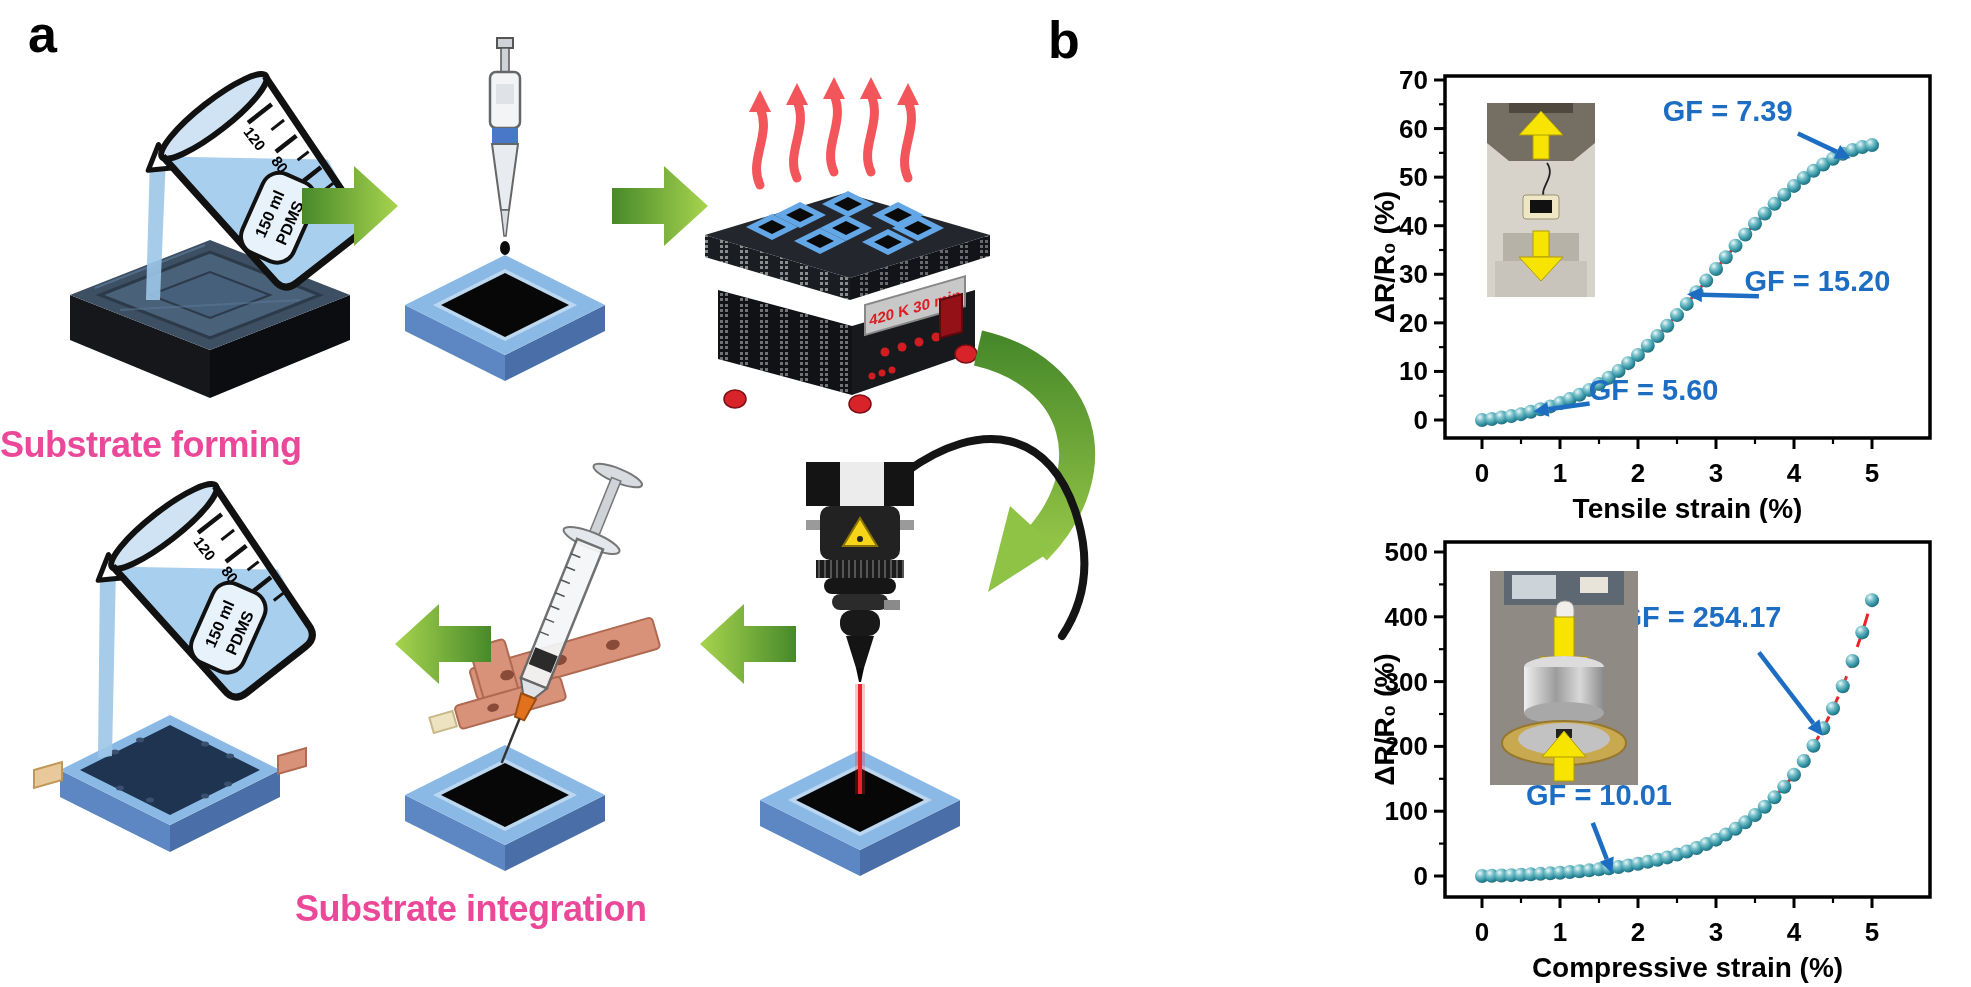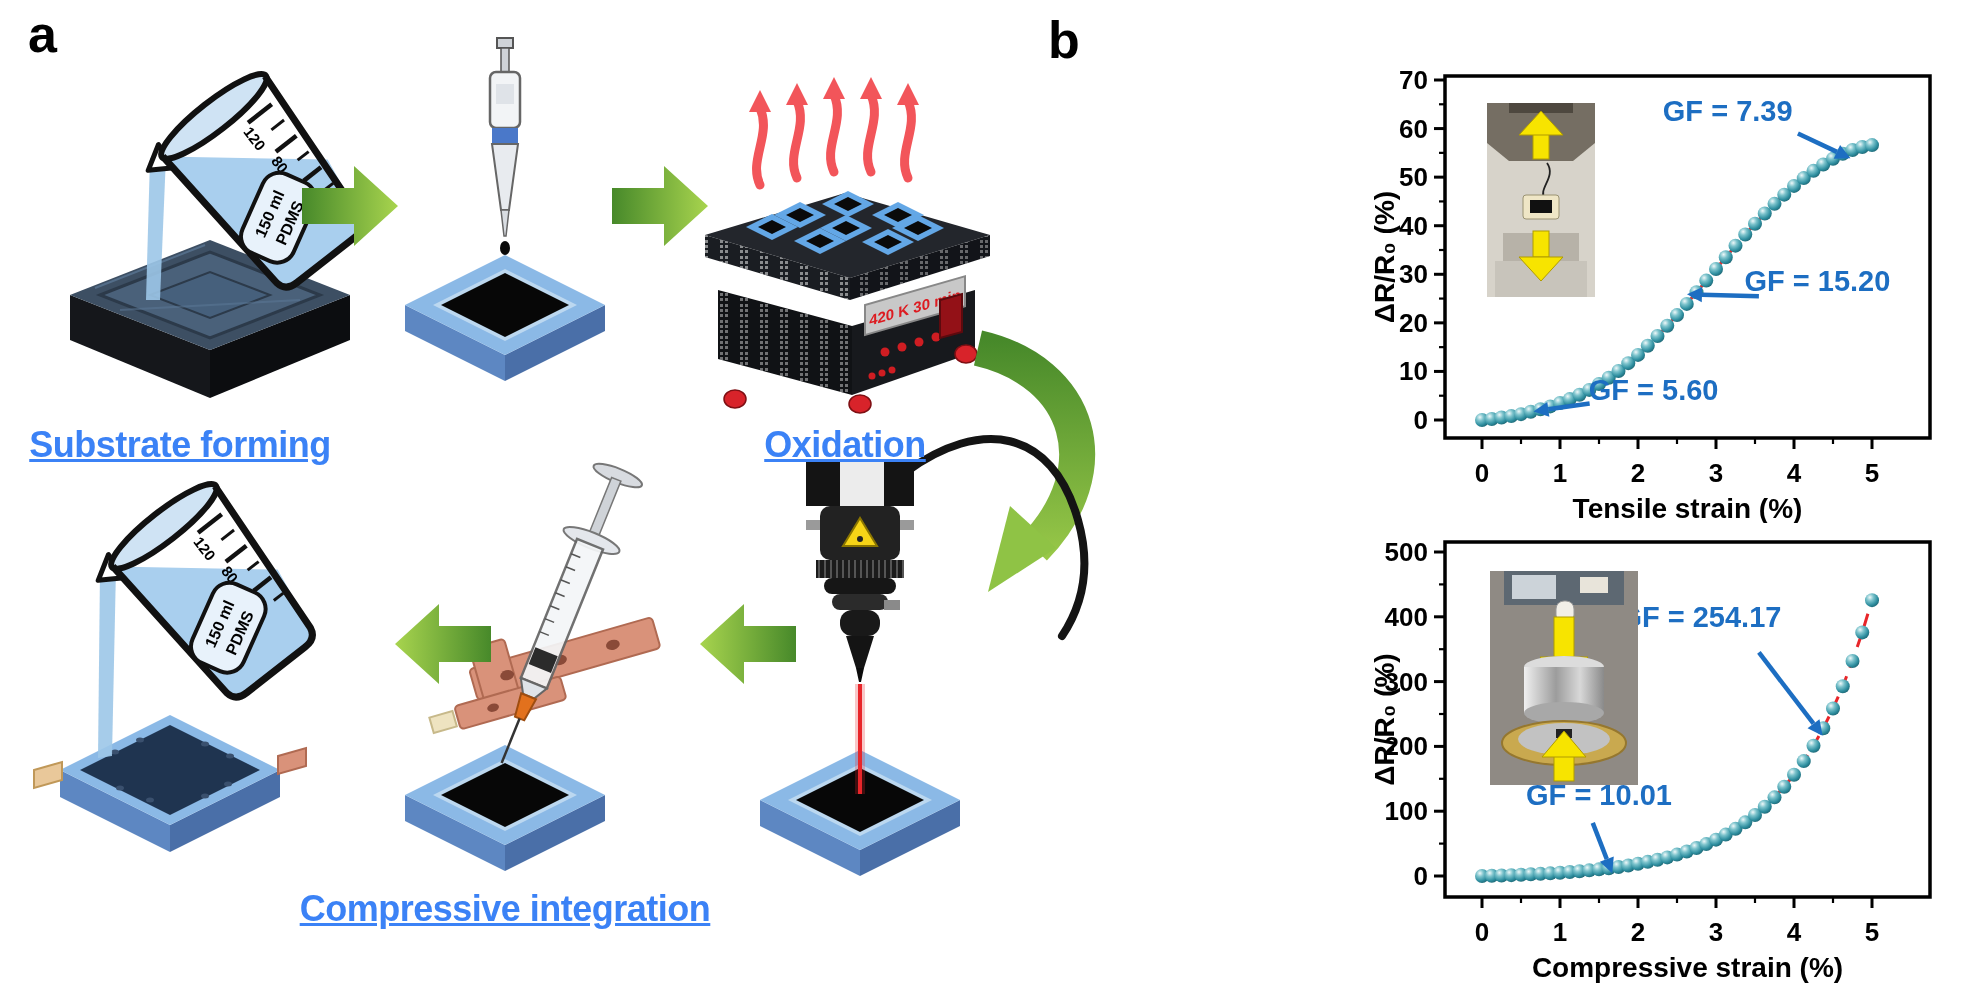--- a/index.html
+++ b/index.html
@@ -1,20 +1,20 @@
 <!DOCTYPE html>
 <html><head>
 <meta charset="utf-8">
 <style>
   html,body{margin:0;padding:0;background:#fff;}
   .canvas{position:relative;width:1971px;height:987px;background:#fff;overflow:hidden;
           font-family:"Liberation Sans",sans-serif;}
   .plabel{position:absolute;font-size:52px;font-weight:bold;color:#000;line-height:1;}
-  .steplabel{position:absolute;font-size:36px;font-weight:bold;color:#3b82f6;text-align:center;
-             white-space:nowrap;letter-spacing:-0.5px;text-decoration:underline;}
+  .steplabel{position:absolute;font-size:36px;font-weight:bold;color:#ec4899;
+             white-space:nowrap;letter-spacing:-0.5px;}
   .inset{position:absolute;}
   svg{position:absolute;left:0;top:0;}
   svg text{font-family:"Liberation Sans",sans-serif;}
   .tick{font-size:26px;font-weight:bold;fill:#000;}
   .axlab{font-size:28px;font-weight:bold;fill:#000;}
   .gf{font-size:29px;font-weight:bold;}
 </style>
 </head>
 <body>
 
@@ -274,22 +274,21 @@
         </g>
         <polygon points="34,770 62,762 62,780 34,788" fill="#e9c89a" stroke="#c09858" stroke-width="2"></polygon>
         <polygon points="278,756 306,748 306,766 278,774" fill="#d9927a" stroke="#b06a52" stroke-width="2"></polygon>
       </g>
       <polygon points="100,570 116,568 112,756 98,758" fill="#9cc7e8" opacity="0.9"></polygon>
       <use href="#beaker" transform="translate(95,560) rotate(-38)"></use>
     </g>
   </svg>
 
   <div class="steplabel" style="left:0px;top:424px;width:360px">Substrate forming</div>
-  <div class="steplabel" style="left:670px;top:424px;width:350px">Oxidation</div>
-  <div class="steplabel" style="left:295px;top:888px;width:420px">Compressive integration</div>
+  <div class="steplabel" style="left:295px;top:888px;width:420px">Substrate integration</div>
 
   <svg id="chart-tensile" style="left:1370px;top:18px" width="600" height="505" viewBox="0 0 600 505">
       <defs>
         <radialGradient id="chart-tensile-m" cx="0.35" cy="0.3" r="0.85">
           <stop offset="0%" stop-color="#eef8f9"></stop>
           <stop offset="30%" stop-color="#7cc3cc"></stop>
           <stop offset="65%" stop-color="#2f8fa0"></stop>
           <stop offset="100%" stop-color="#15535f"></stop>
         </radialGradient>
       </defs>

